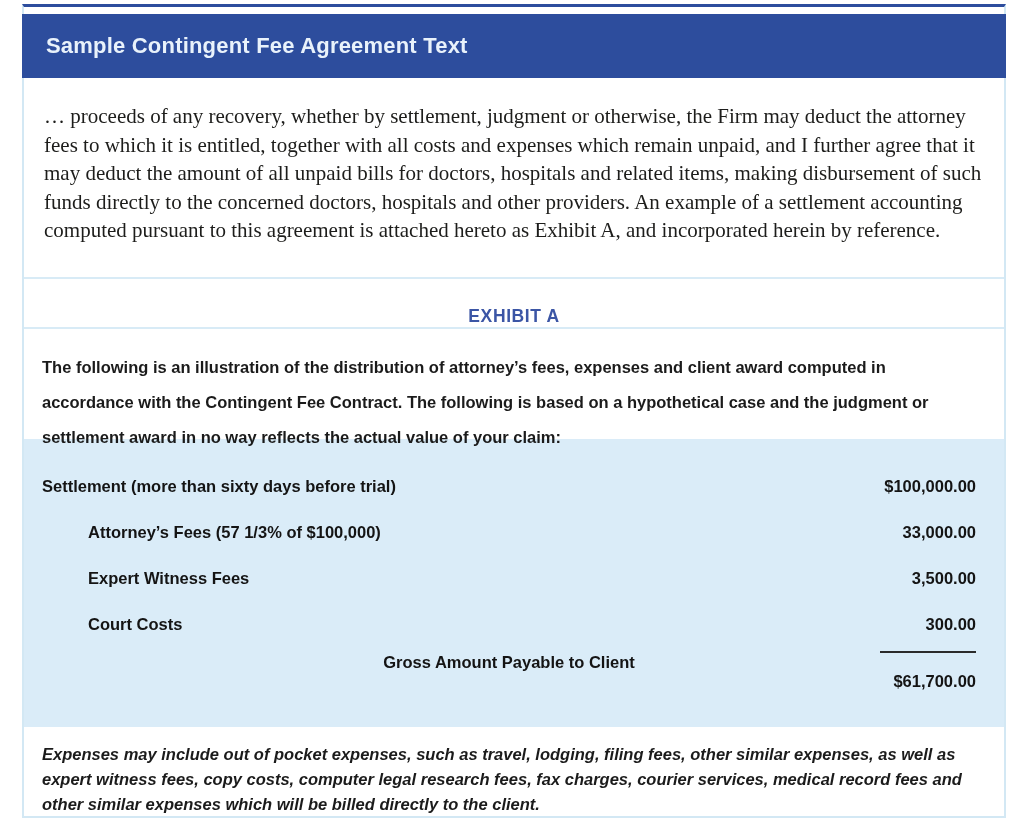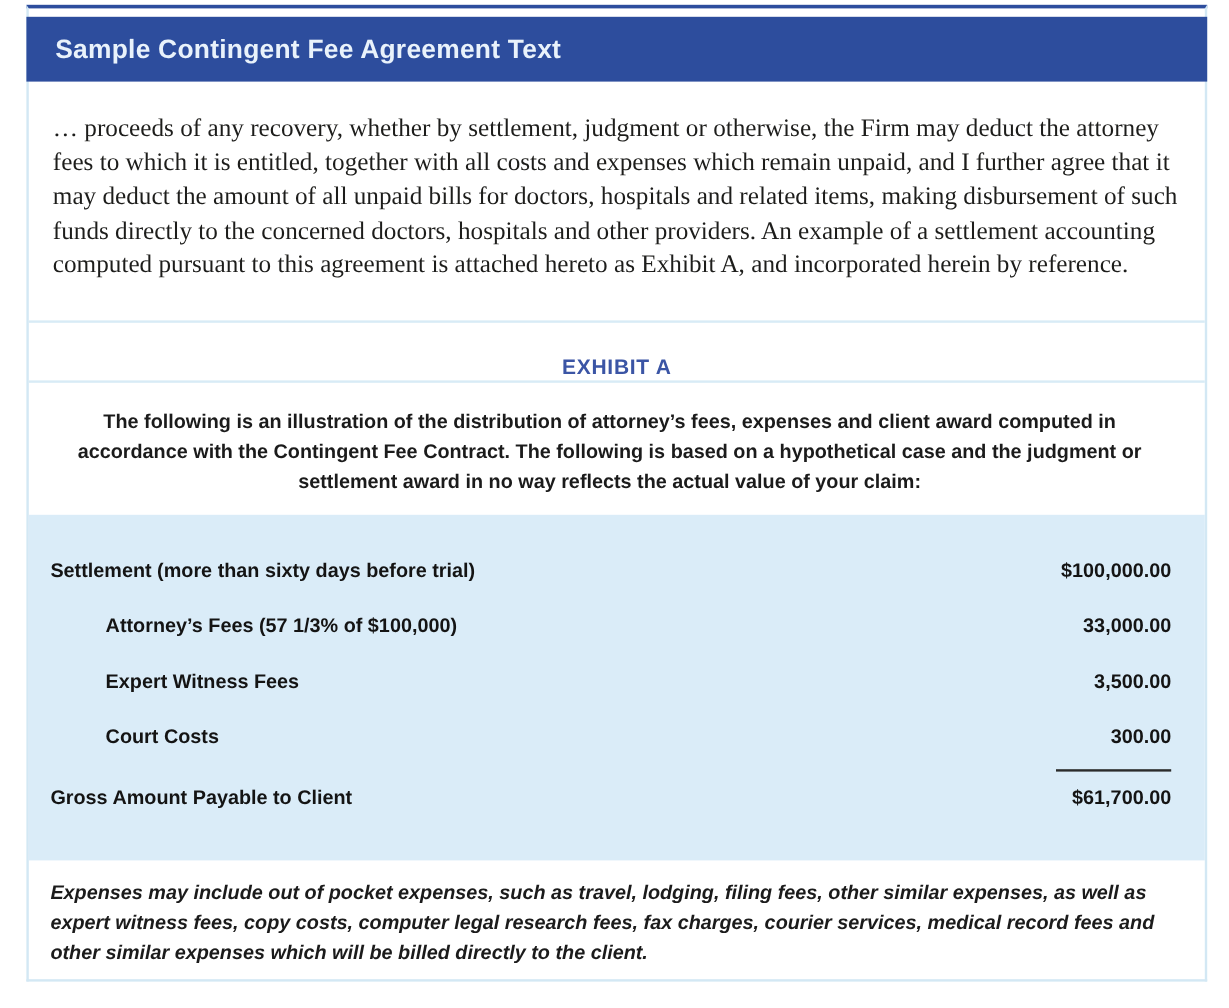--- a/index.html
+++ b/index.html
@@ -16,21 +16,21 @@
     width: 984px; height: 814px;
     box-sizing: border-box;
     background: #ffffff;
     border-top: 3px solid #2d4d9d;
     border-left: 2px solid #d3e8f4;
     border-right: 2px solid #d3e8f4;
     border-bottom: 2px solid #d3e8f4;
     padding-top: 7px;
   }
   .header-bar {
-    height: 54px;
+    height: 64px;
     margin: 0 -2px;            
     background: #2d4d9d;
     display: flex;
     align-items: center;
     padding-left: 24px;
   }
   .header-bar .title {
     color: #e9f2fb;
     font-size: 22px;
     font-weight: bold;
@@ -59,23 +59,22 @@
     font-size: 17.5px;
     font-weight: bold;
     letter-spacing: 0.6px;
   }
   .illustration {
     height: 110px;
     box-sizing: border-box;
     padding: 21px 30px 0 18px;
     font-size: 16.5px;
     font-weight: bold;
-    line-height: 25px;
+    line-height: 35px;
     color: #1b1b1b;
-    text-align: center;
   }
   .fee-table {
     height: 288px;
     box-sizing: border-box;
     background: #daecf8;
     padding-top: 24px;
   }
   .t-row {
     height: 46px;
     display: flex;
@@ -87,21 +86,21 @@
     color: #141414;
   }
   .t-row.indent { padding-left: 64px; }
   .t-row .amount { margin-left: auto; text-align: left; }
   .total-rule {
     width: 96px;
     border-top: 2px solid #2b2b2b;
     margin: 4px 28px 0 auto;
     height: 0;
   }
-  .t-row.total-row { height: 44px; }
+  .t-row.total-row { height: 44px; flex-direction: column; }
   .footnote {
     box-sizing: border-box;
     padding: 15px 22px 0 18px;
     font-size: 16.5px;
     font-weight: bold;
     font-style: italic;
     line-height: 25px;
     color: #1b1b1b;
   }
 </style>

